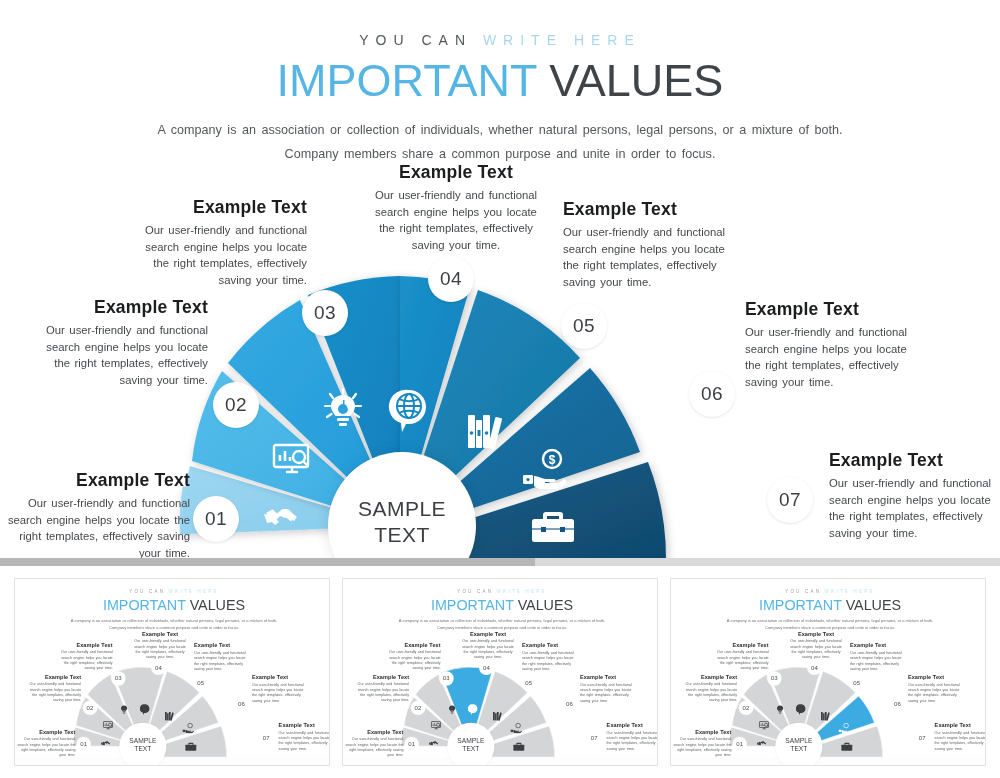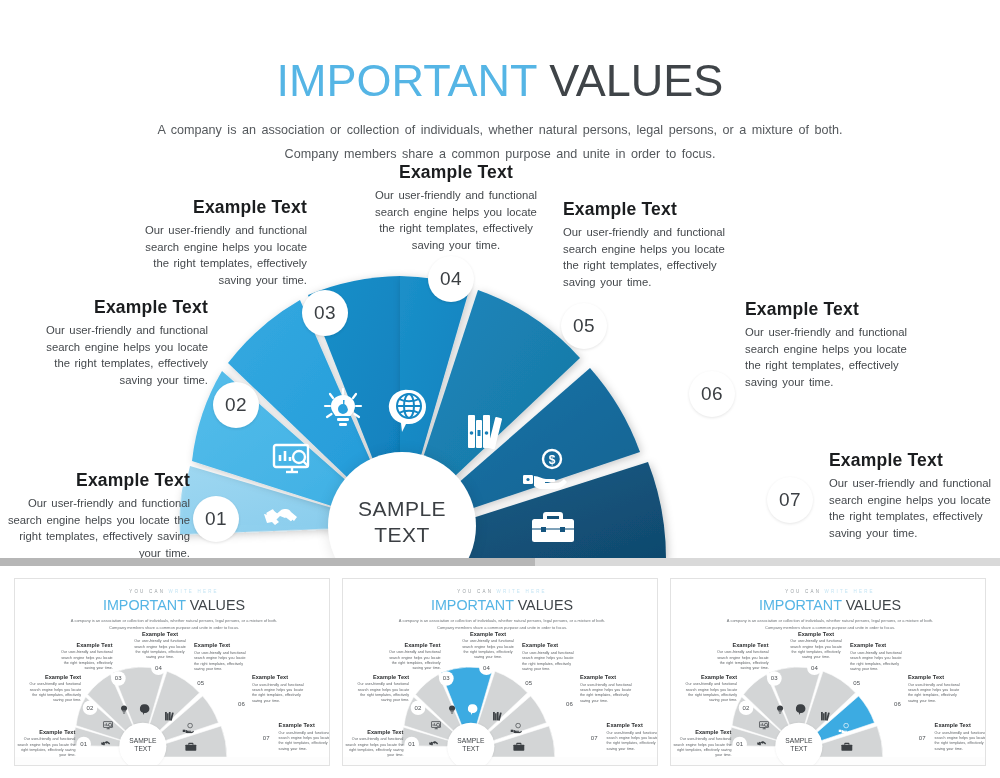--- a/index.html
+++ b/index.html
@@ -199,20 +199,24 @@
     box-sizing:border-box;
   }
   .center-circle-t span { font-size:21px; color:#3b3f43; line-height:26px; }
   .thumb .fan-icon { color:#3c4044; }
 </style>
 </head>
 <body>
 
 <div id="slide-canvas">
 
+  <div id="kicker">
+    <span class="k-dark">YOU CAN</span>
+    <span class="k-blue">WRITE HERE</span>
+  </div>
 
   <div id="page-title">
     <span class="t-blue">IMPORTANT</span>
     <span class="t-dark">VALUES</span>
   </div>
 
   <div id="intro-paragraph">A company is an association or collection of individuals, whether natural persons, legal persons, or a mixture of both. Company members share a common purpose and unite in order to focus.</div>
 
   <div id="fan-wrap">
     <svg id="fan-svg" width="1000" height="560" viewBox="0 0 1000 560">

